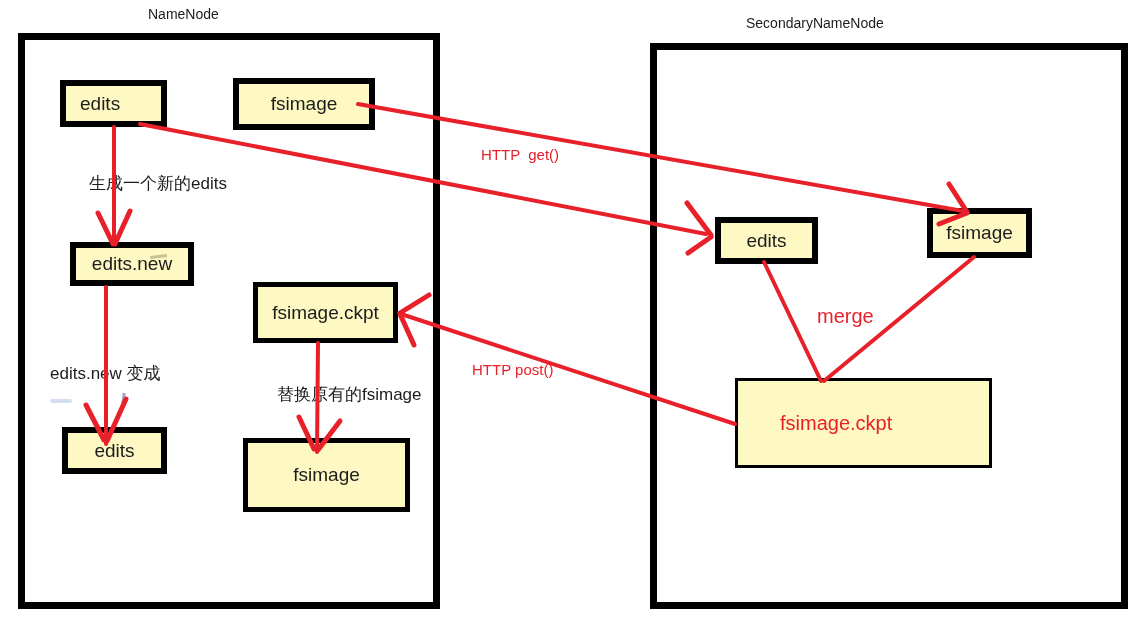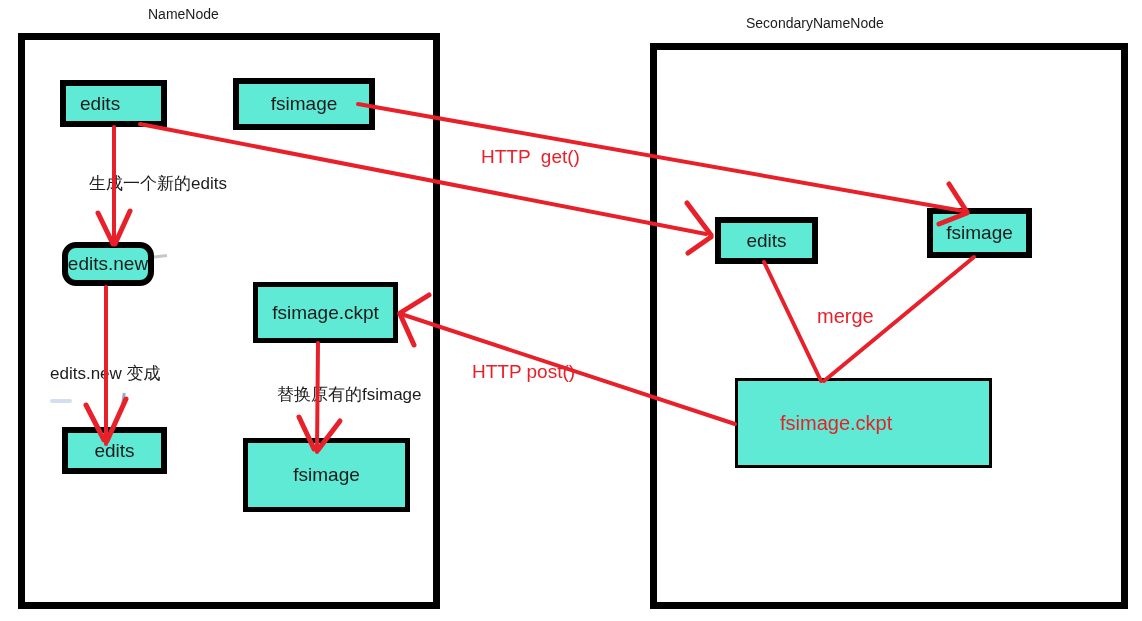--- a/index.html
+++ b/index.html
@@ -7,45 +7,45 @@
     --arrow-red:#e8202a;
     --text-dark:#1c1c1c;
   }
   html,body{margin:0;padding:0;background:#ffffff;}
   body{
     width:1142px;height:621px;position:relative;overflow:hidden;
     font-family:"Liberation Sans","DejaVu Sans",sans-serif;
     color:var(--text-dark);
   }
   .node-frame{position:absolute;border:7px solid var(--ink);background:#ffffff;box-sizing:border-box;}
-  .box{position:absolute;background:#5eead4;box-sizing:border-box;display:flex;align-items:center;justify-content:center;font-size:19px;color:var(--text-dark);}
+  .box{position:absolute;background:#fef9c3;box-sizing:border-box;display:flex;align-items:center;justify-content:center;font-size:19px;color:var(--text-dark);}
   .b6{border:6px solid var(--ink);}
   .b5{border:5px solid var(--ink);}
   .b3{border:3px solid var(--ink);}
   .node-title{position:absolute;font-size:14px;color:var(--text-dark);white-space:nowrap;}
   .zh-label{position:absolute;font-size:17px;color:var(--text-dark);white-space:nowrap;}
-  .red-label{position:absolute;font-size:19px;color:var(--arrow-red);white-space:pre;}
+  .red-label{position:absolute;font-size:15px;color:var(--arrow-red);white-space:pre;}
   #arrow-layer{position:absolute;left:0;top:0;width:1142px;height:621px;pointer-events:none;}
   #arrow-layer .rl{stroke:var(--arrow-red);stroke-width:4;fill:none;stroke-linecap:round;}
   #arrow-layer .rh{stroke:var(--arrow-red);stroke-width:5;fill:none;stroke-linecap:round;}
   .artifact{position:absolute;pointer-events:none;}
 </style>
 </head>
 <body>
 
 <div class="node-title" style="left:148px;top:6px;">NameNode</div>
 <div class="node-frame" style="left:18px;top:33px;width:422px;height:576px;"></div>
 
 <div class="box b6" style="left:60px;top:80px;width:107px;height:47px;justify-content:flex-start;padding-left:14px;">
   <span>edits</span>
 </div>
 <div class="box b6" style="left:233px;top:78px;width:142px;height:52px;">
   <span>fsimage</span>
 </div>
-<div class="box b6" style="left:62px;top:242px;width:92px;height:44px;border-radius:14px;">
+<div class="box b6" style="left:70px;top:242px;width:124px;height:44px;">
   <span>edits.new</span>
 </div>
 <div class="box b5" style="left:253px;top:282px;width:145px;height:61px;">
   <span>fsimage.ckpt</span>
 </div>
 <div class="box b6" style="left:62px;top:427px;width:105px;height:47px;">
   <span>edits</span>
 </div>
 <div class="box b5" style="left:243px;top:438px;width:167px;height:74px;">
   <span>fsimage</span>

